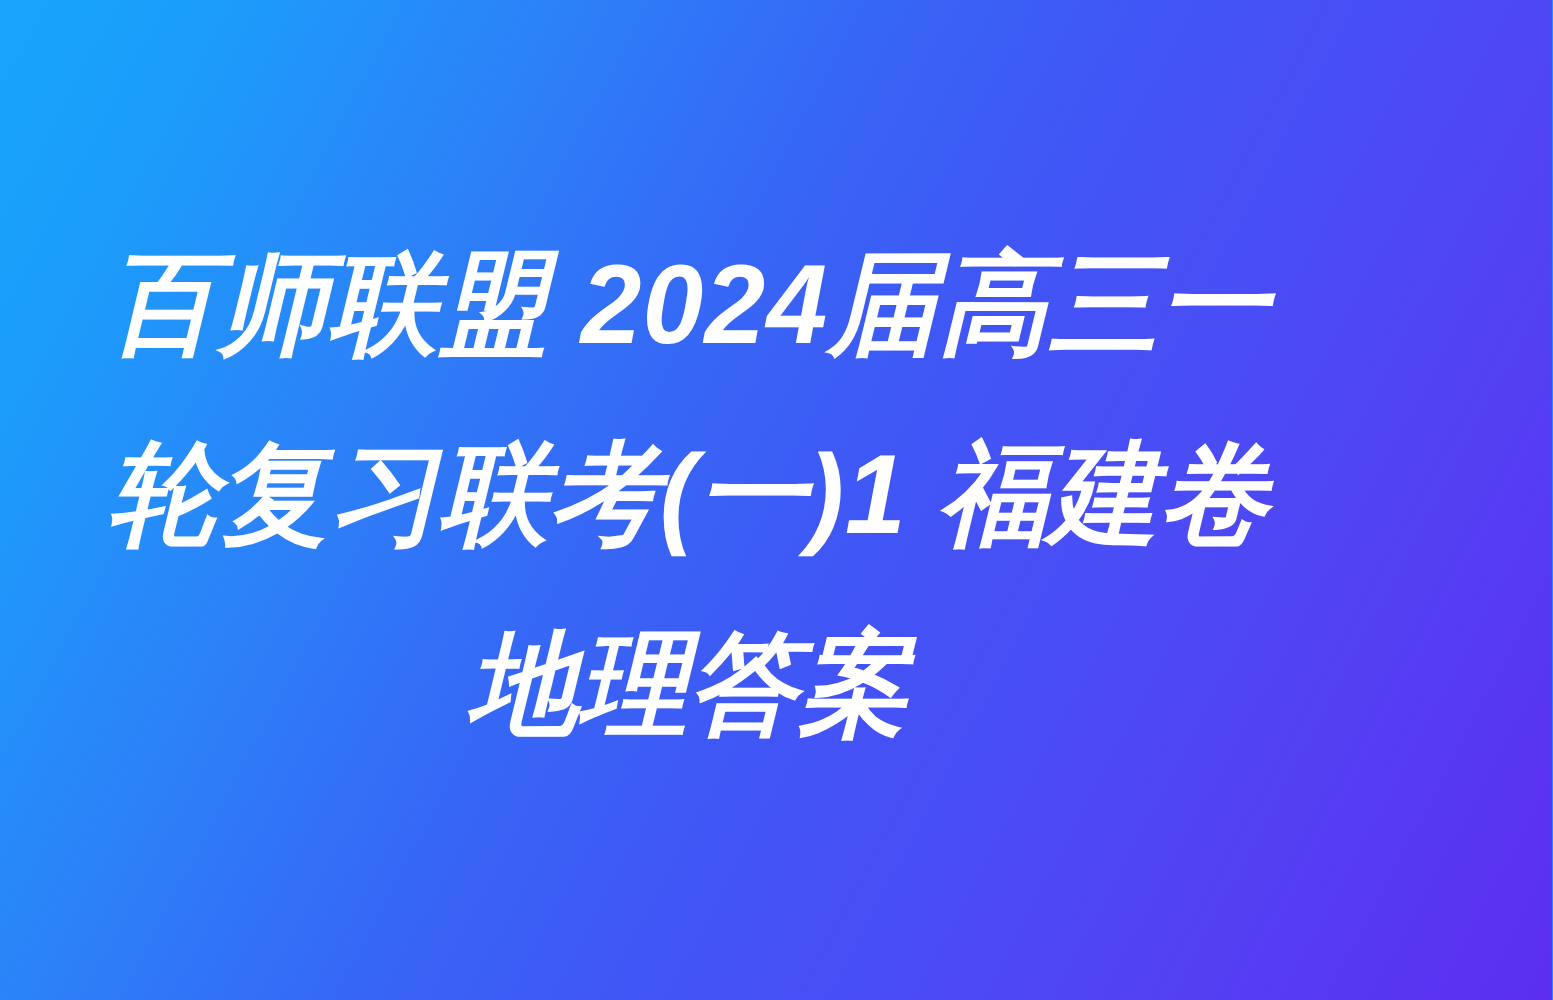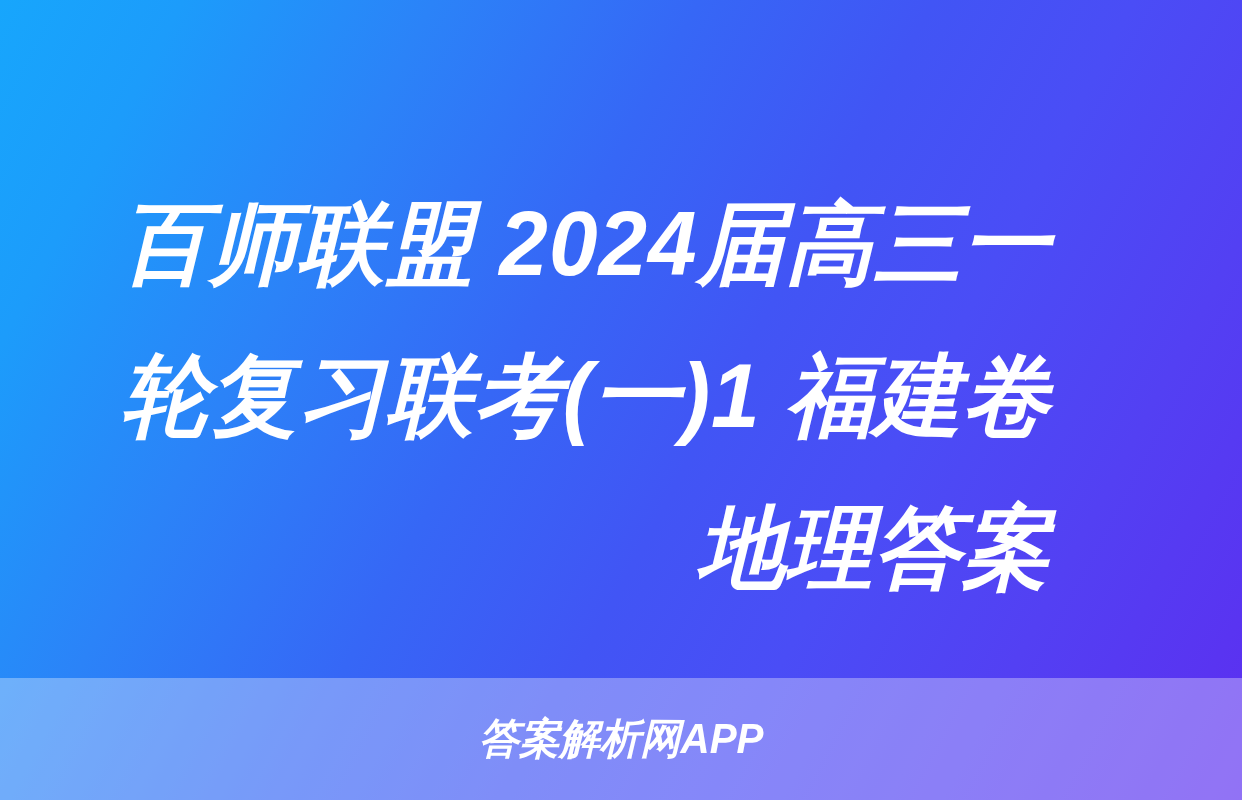--- a/index.html
+++ b/index.html
@@ -33,21 +33,21 @@
         #5340F3 82%,
         #5C2EF0 100%);
   }
 
   
   #title-block {
     position: absolute;
     left: 0;
     top: 168px;
     width: 1102px;
-    text-align: right;
+    text-align: center;
     padding: 0 36px;
     box-sizing: border-box;
   }
   .title-line {
     display: block;
     color: #ffffff;
     font-family: "Liberation Sans", "DejaVu Sans", sans-serif;
     font-weight: bold;
     font-style: italic;
     font-size: 90px;
@@ -86,17 +86,14 @@
 <body>
 
 <div id="banner">
 
   <div id="title-block">
     <span class="title-line">百师联盟 2024届高三一</span>
     <span class="title-line">轮复习联考(一)1 福建卷</span>
     <span class="title-line">地理答案</span>
   </div>
 
-  <div id="footer-band">
-    <span id="footer-text">答案解析网APP</span>
-  </div>
 
 </div>
 
 </body></html>

